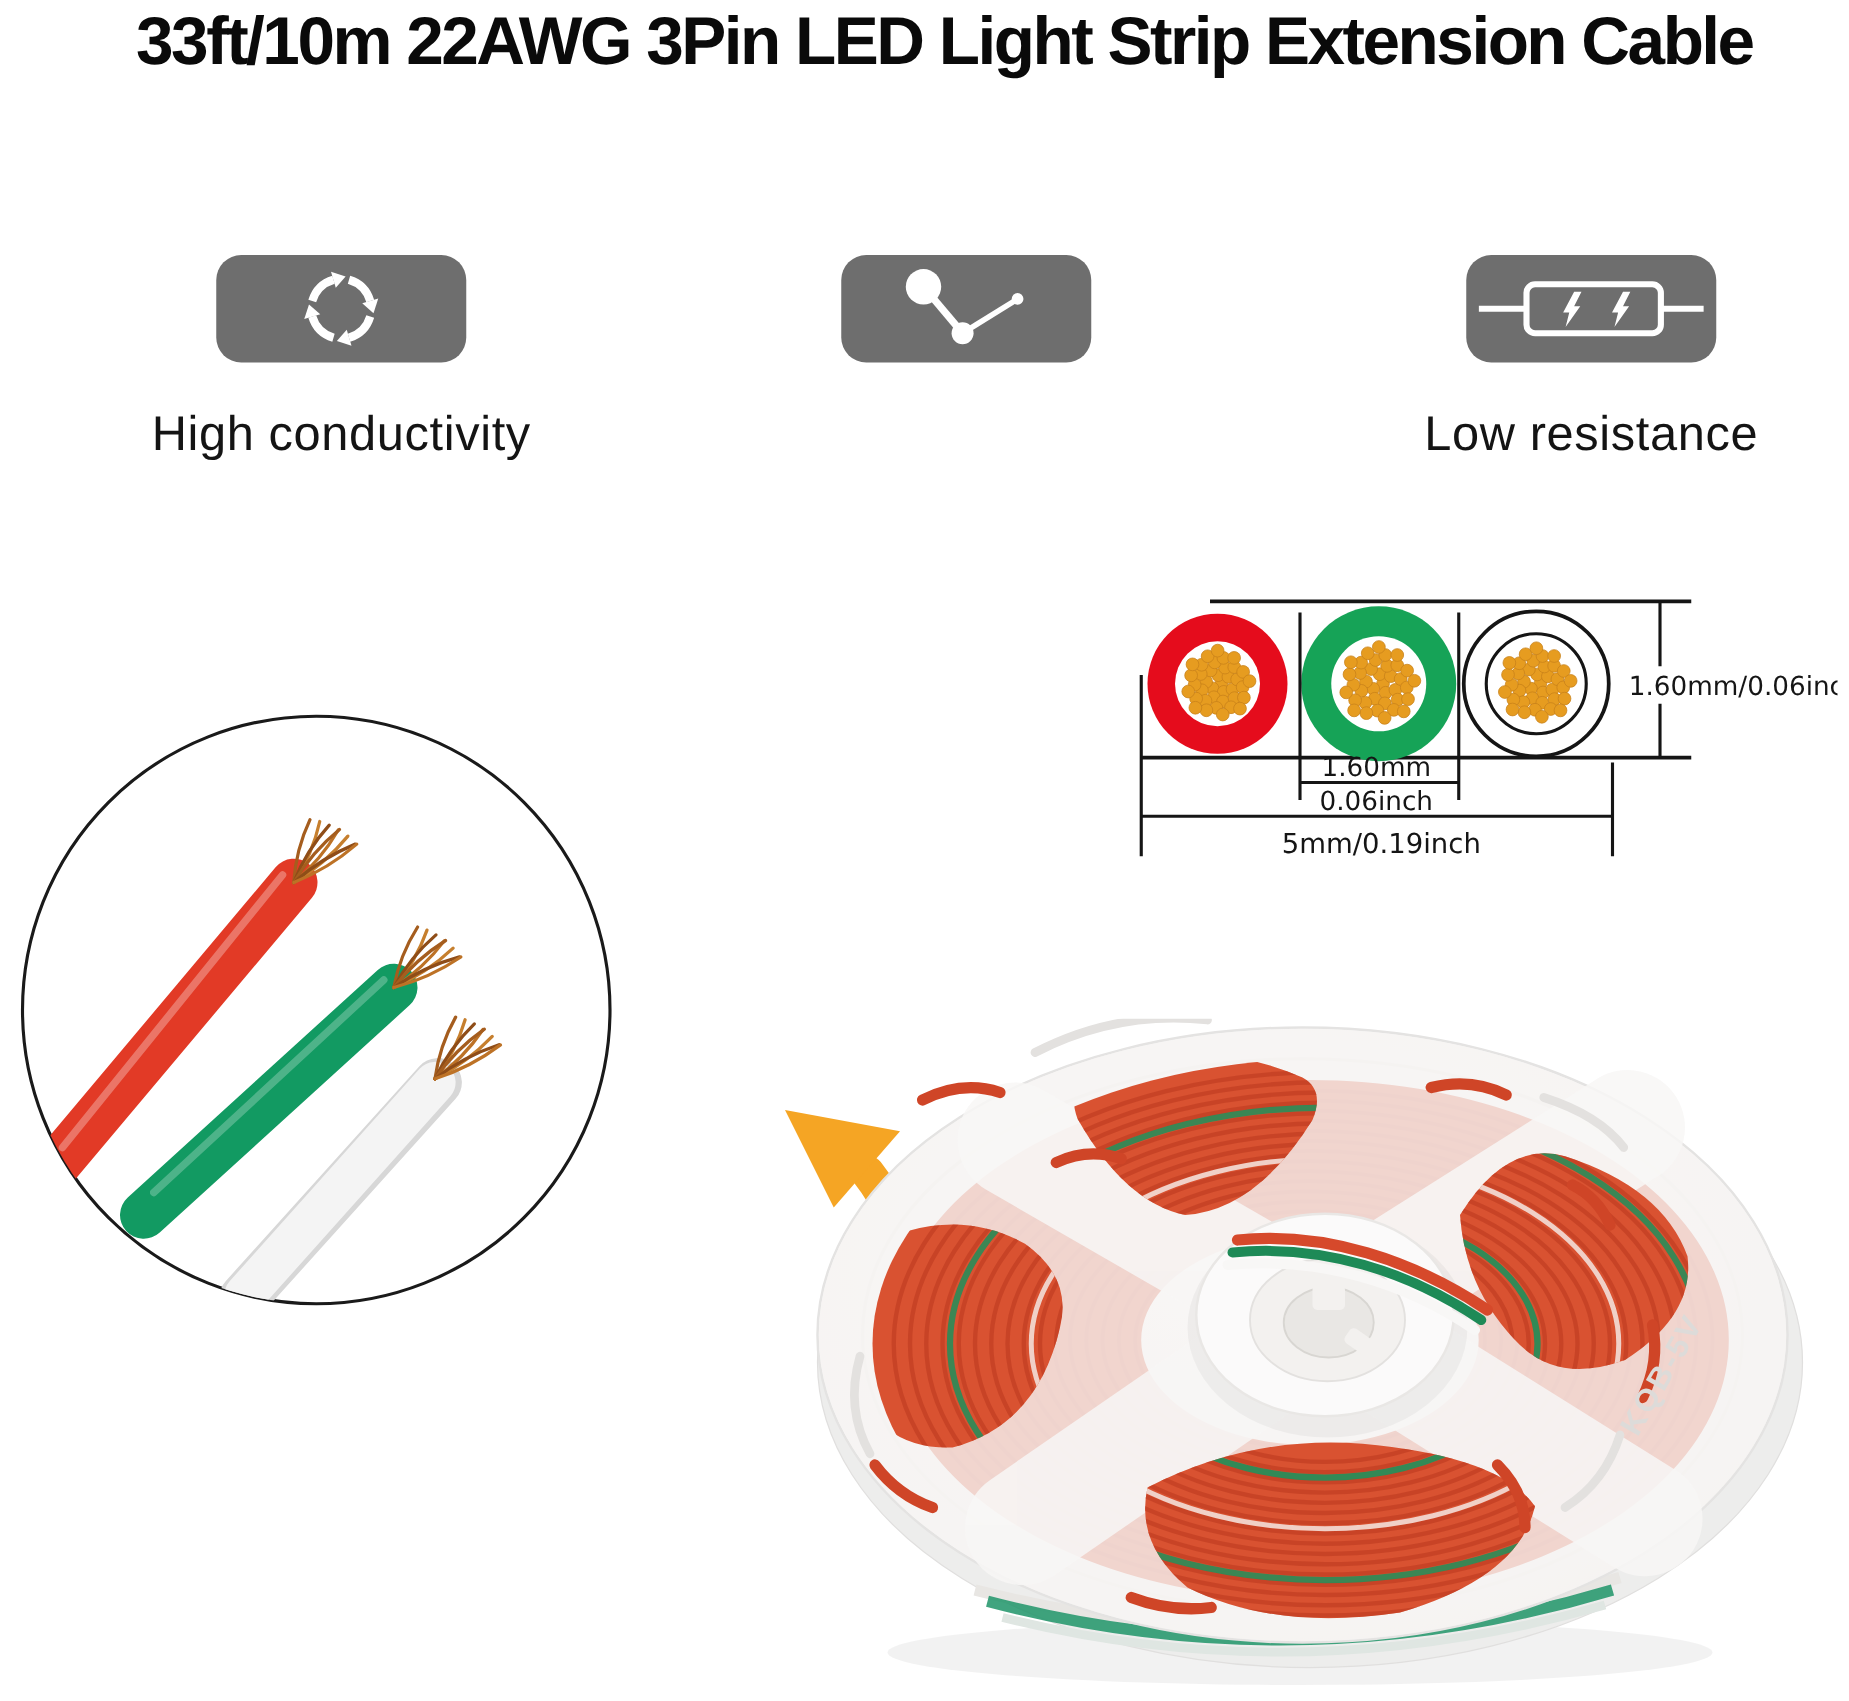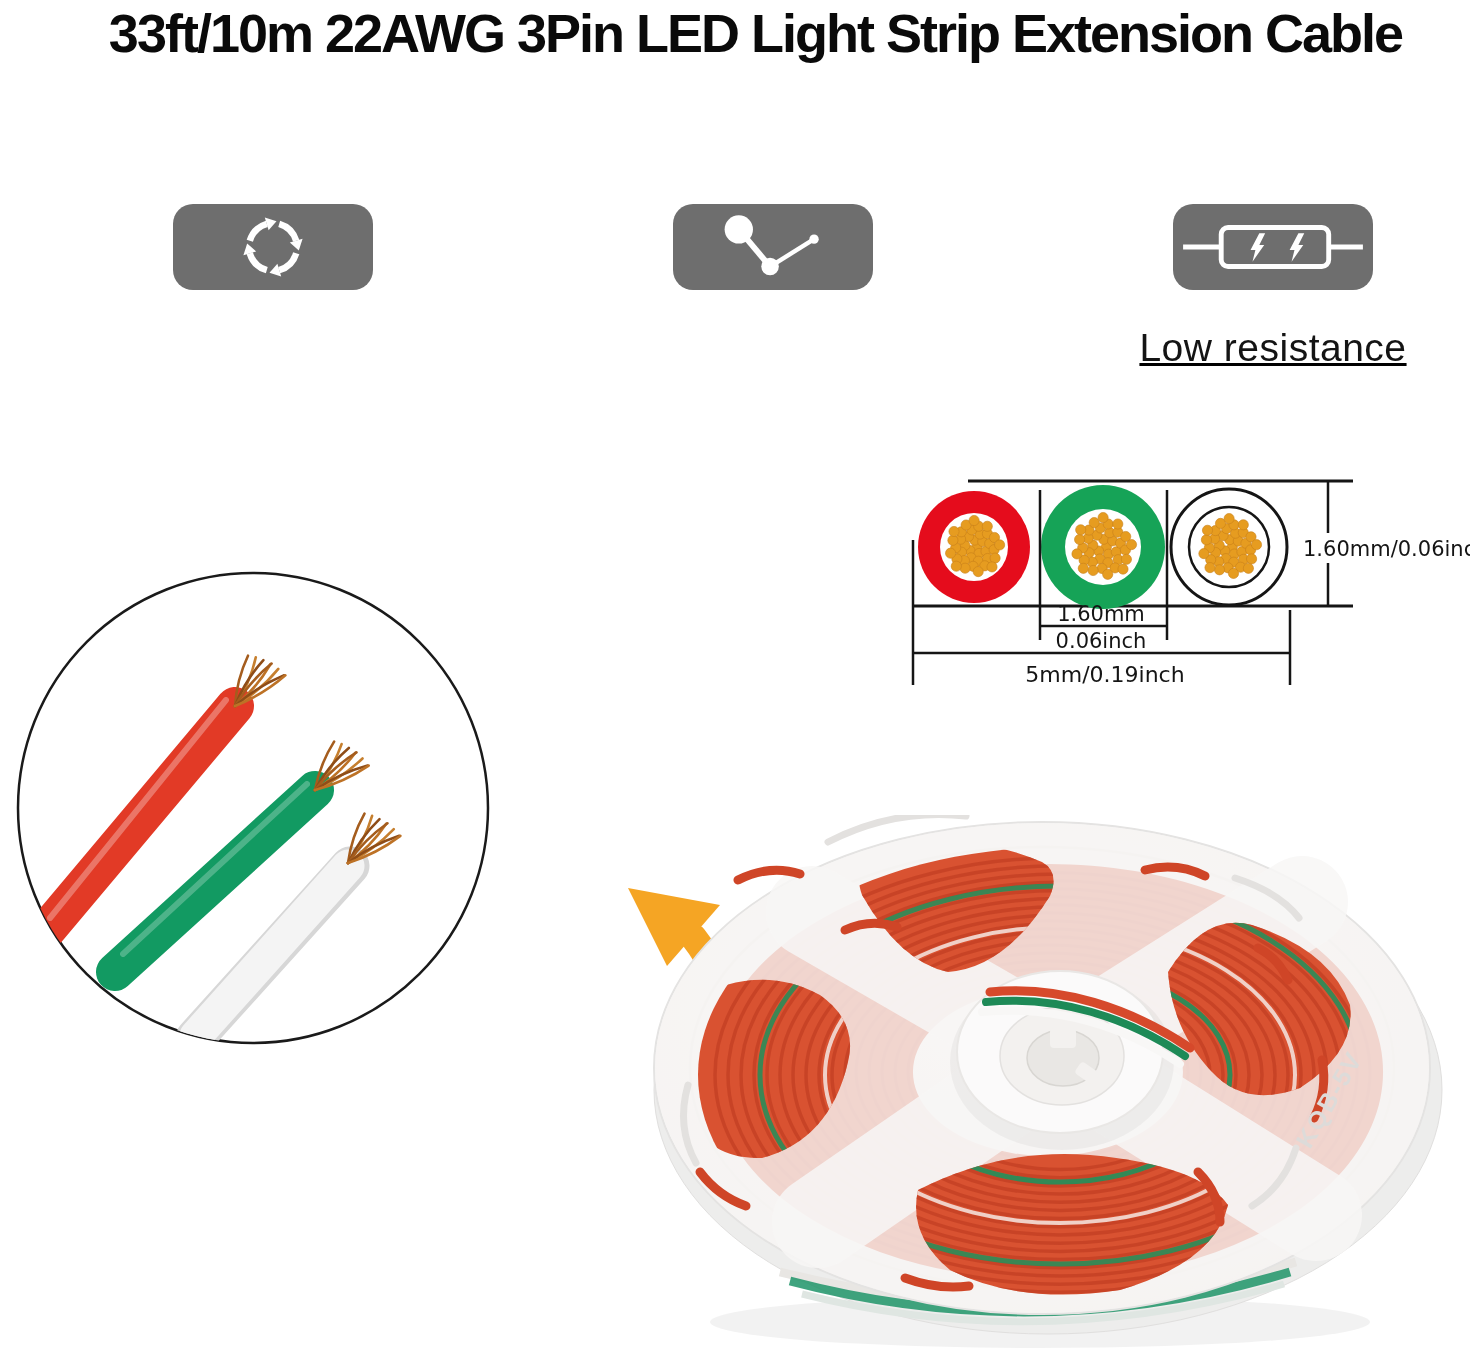--- a/index.html
+++ b/index.html
@@ -4,21 +4,21 @@
 <style>
   html,body{margin:0;padding:0;background:#fff;}
   #page{position:relative;width:1479px;height:1361px;background:#fff;overflow:hidden;
         font-family:"Liberation Sans",sans-serif;}
   #title{position:absolute;top:2px;left:0;width:100%;text-align:center;
          font-size:54px;font-weight:bold;letter-spacing:-2px;color:#0a0a0a;white-space:nowrap;padding-left:16px;}
   .feature{position:absolute;top:204px;width:340px;text-align:center;}
   .icon-box{width:200px;height:86px;margin:0 auto;border-radius:20px;background:#6e6e6e;
             display:flex;align-items:center;justify-content:center;}
   .feature-label{margin-top:36px;font-size:39px;color:#141414;letter-spacing:0.5px;white-space:nowrap;}
-  #f1{left:103px;} #f2{left:603px;} #f3{left:1103px;text-decoration:underline;}
+  #f1{left:103px;} #f2{left:603px;} #f3{left:1103px;}
   .abs-svg{position:absolute;}
   #diagram-svg{left:890px;top:460px;}
   #inset-svg{left:10px;top:566px;}
   #arrow-svg{left:595px;top:855px;}
   #spool-svg{left:635px;top:815px;}
   .dim-text{font-family:"DejaVu Sans",sans-serif;fill:#151515;}
 </style>
 </head>
 <body>
 
@@ -33,20 +33,21 @@
           <g id="arcarrow">
             <path d="M6.2,-23.2 Q19.3,-19.3 23.2,-6.2"></path>
             <polygon points="25.8,3.5 29.6,-8.2 16.8,-4.4" fill="#fff" stroke="none"></polygon>
           </g>
           <use href="#arcarrow" transform="rotate(90)"></use>
           <use href="#arcarrow" transform="rotate(180)"></use>
           <use href="#arcarrow" transform="rotate(270)"></use>
         </g>
       </svg>
     </div>
+    <div class="feature-label">High conductivity</div>
   </div>
 
   <div class="feature" id="f2">
     <div class="icon-box">
       <svg width="200" height="86" viewBox="0 0 200 88">
         <line x1="65" y1="26" x2="97" y2="64" stroke="#fff" stroke-width="6"></line>
         <line x1="97" y1="64" x2="142" y2="36" stroke="#fff" stroke-width="4.5"></line>
         <circle cx="65" cy="26" r="14.5" fill="#fff"></circle>
         <circle cx="97" cy="64" r="9" fill="#fff"></circle>
         <circle cx="142" cy="36" r="4.8" fill="#fff"></circle>

